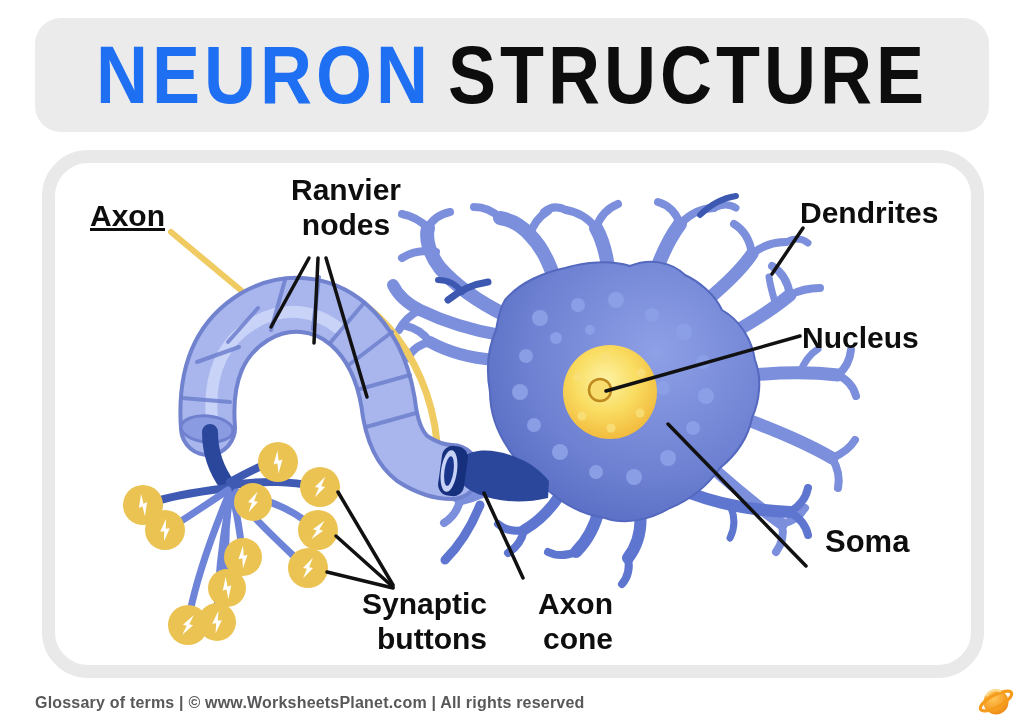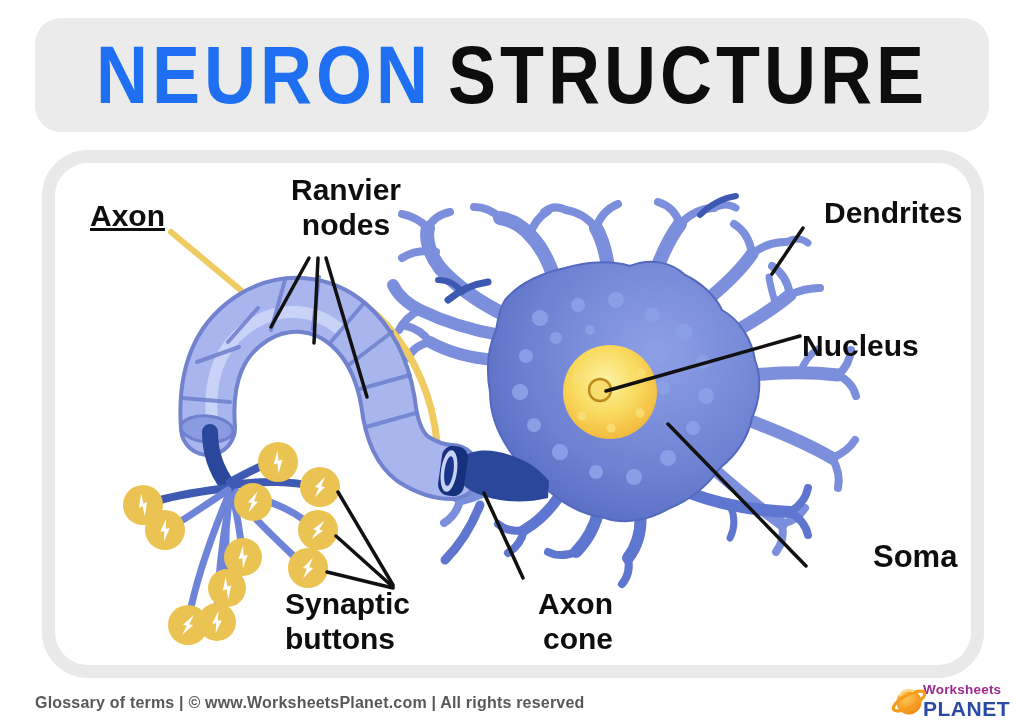--- a/index.html
+++ b/index.html
@@ -24,24 +24,24 @@
     position:absolute;left:42px;top:150px;width:916px;height:502px;
     background:#ffffff;border:13px solid #e9e9e9;border-radius:46px;
   }
   
   .dlabel{
     position:absolute;color:#0e0e0e;font-weight:900;font-size:30px;
     line-height:1.18;z-index:5;
   }
   .lbl-axon{left:90px;top:198px;text-decoration:underline;}
   .lbl-ranvier{left:251px;top:172px;width:190px;text-align:center;}
-  .lbl-dendrites{left:824px;top:195px;}
-  .lbl-nucleus{left:802px;top:328px;}
-  .lbl-soma{left:825px;top:539px;font-size:31px;margin-left:48px;}
-  .lbl-synaptic{left:285px;top:586px;width:210px;text-align:left;}
+  .lbl-dendrites{left:800px;top:195px;}
+  .lbl-nucleus{left:802px;top:320px;}
+  .lbl-soma{left:825px;top:524px;font-size:31px;}
+  .lbl-synaptic{left:277px;top:586px;width:210px;text-align:right;}
   .lbl-axoncone{left:473px;top:586px;width:140px;text-align:right;}
   .art{position:absolute;left:0;top:0;z-index:3;}
   
   .footer-text{
     position:absolute;left:35px;top:694px;font-size:16px;font-weight:700;
     color:#58585a;letter-spacing:0.2px;
   }
   .logo{
     position:absolute;right:14px;top:681px;display:flex;align-items:center;
   }
@@ -320,17 +320,13 @@
       <radialGradient id="planetGrad" cx="0.38" cy="0.32" r="0.8">
         <stop offset="0%" stop-color="#ffc95d"></stop>
         <stop offset="60%" stop-color="#f7a028"></stop>
         <stop offset="100%" stop-color="#e8820f"></stop>
       </radialGradient>
     </defs>
     <circle cx="19" cy="21" r="12.5" fill="url(#planetGrad)"></circle>
     <ellipse cx="19" cy="20" rx="17.5" ry="6" fill="none" stroke="#f59c1c" stroke-width="3.2" transform="rotate(-28 19 20)"></ellipse>
     <path d="M10,14 C13,10 18,8.5 23,10" fill="none" stroke="#ffd98c" stroke-width="2.5" stroke-linecap="round"></path>
   </svg>
-  <div class="logo-words">
-    <span class="logo-top">Worksheets</span>
-    <span class="logo-bottom">PLANET</span>
-  </div>
 </div>
 
 </body></html>

